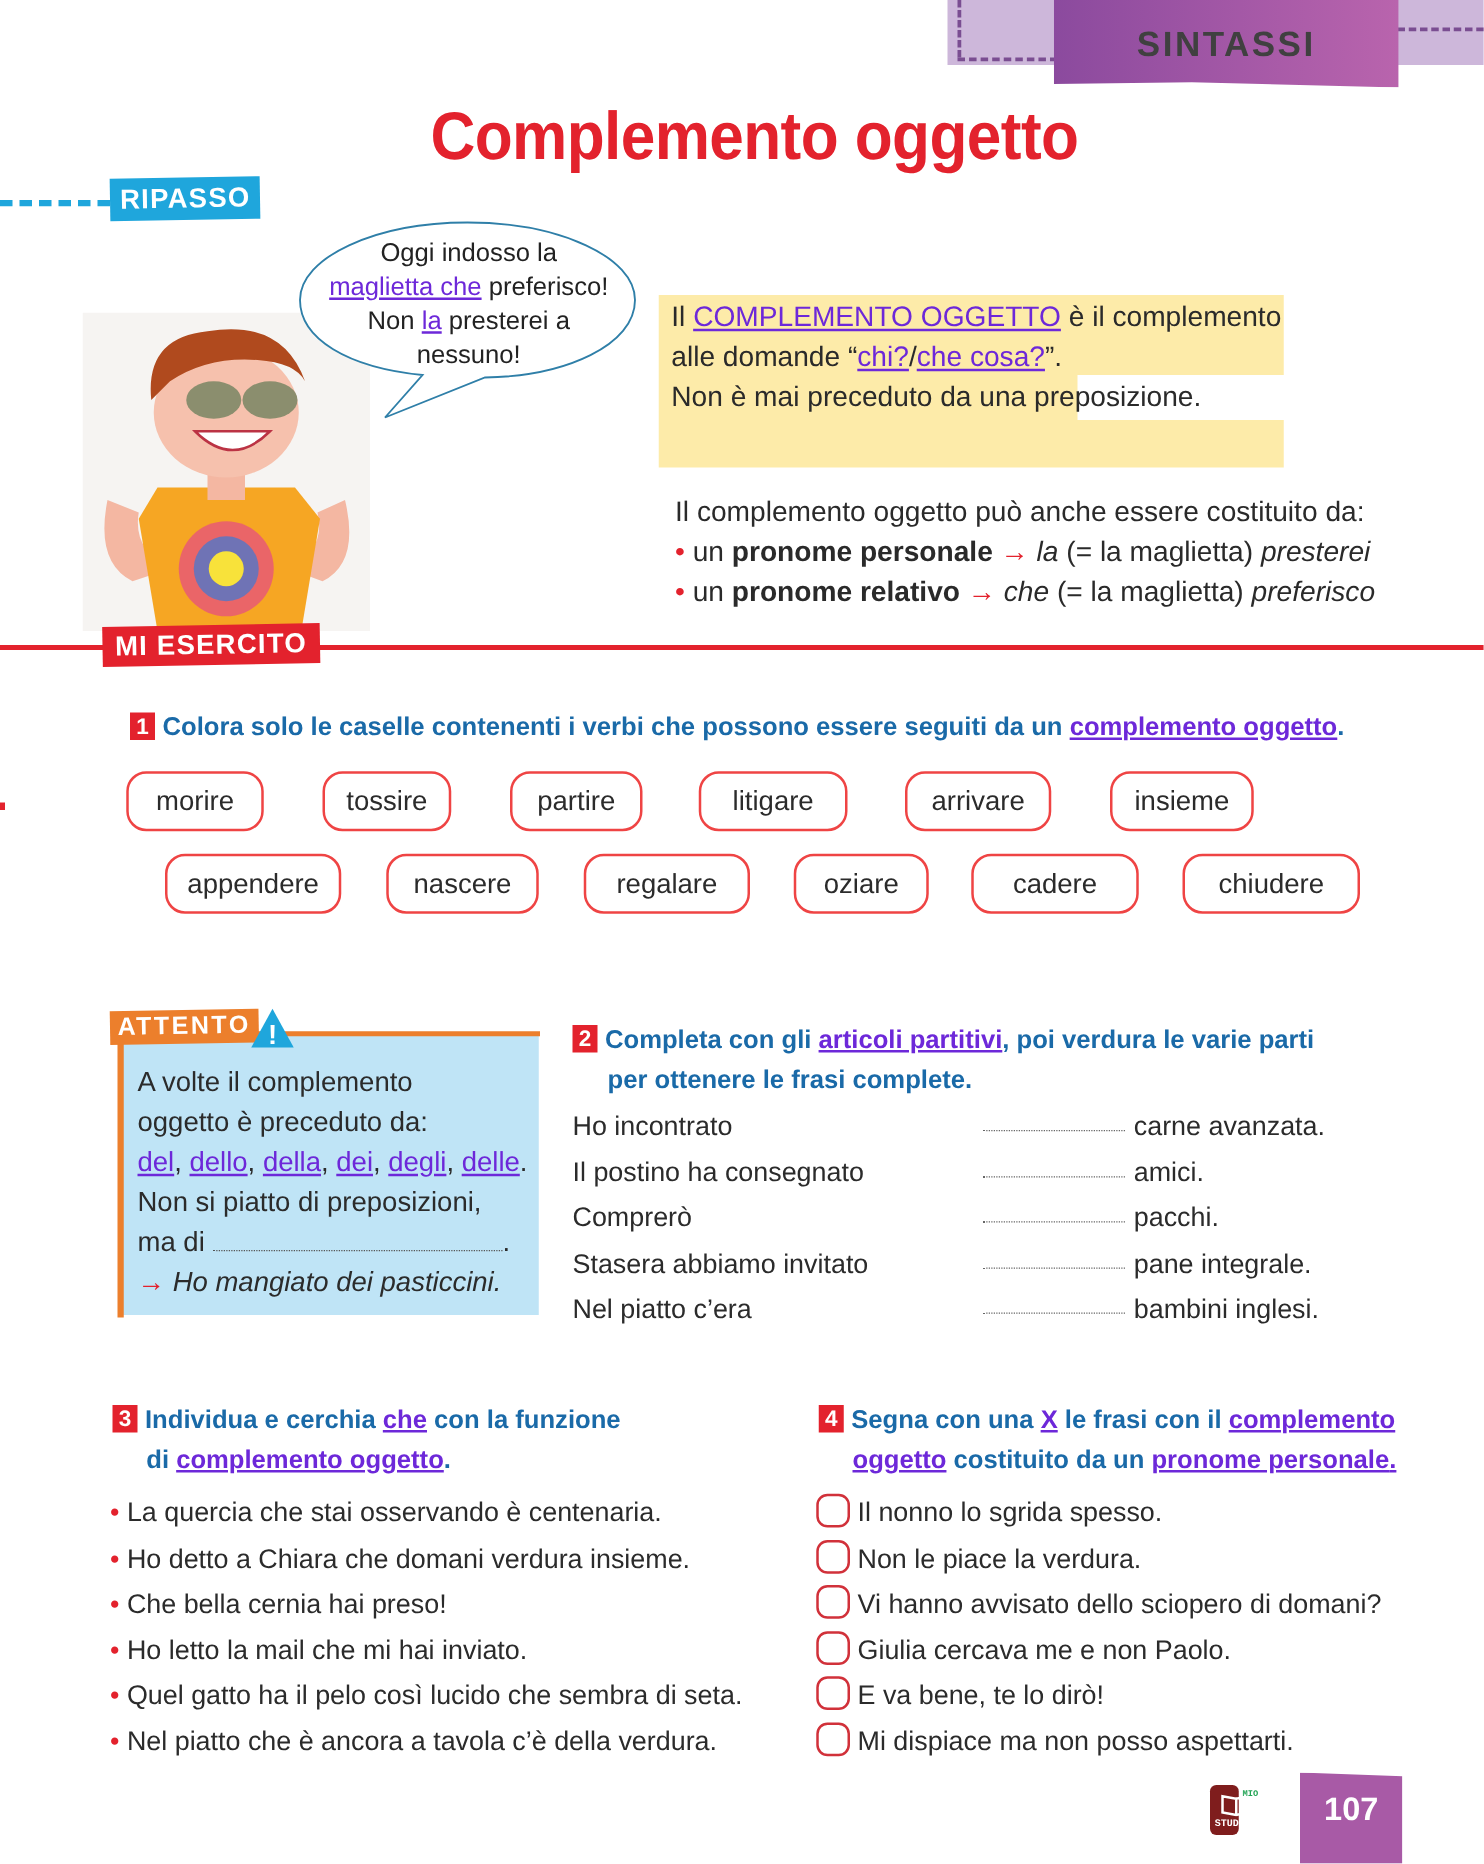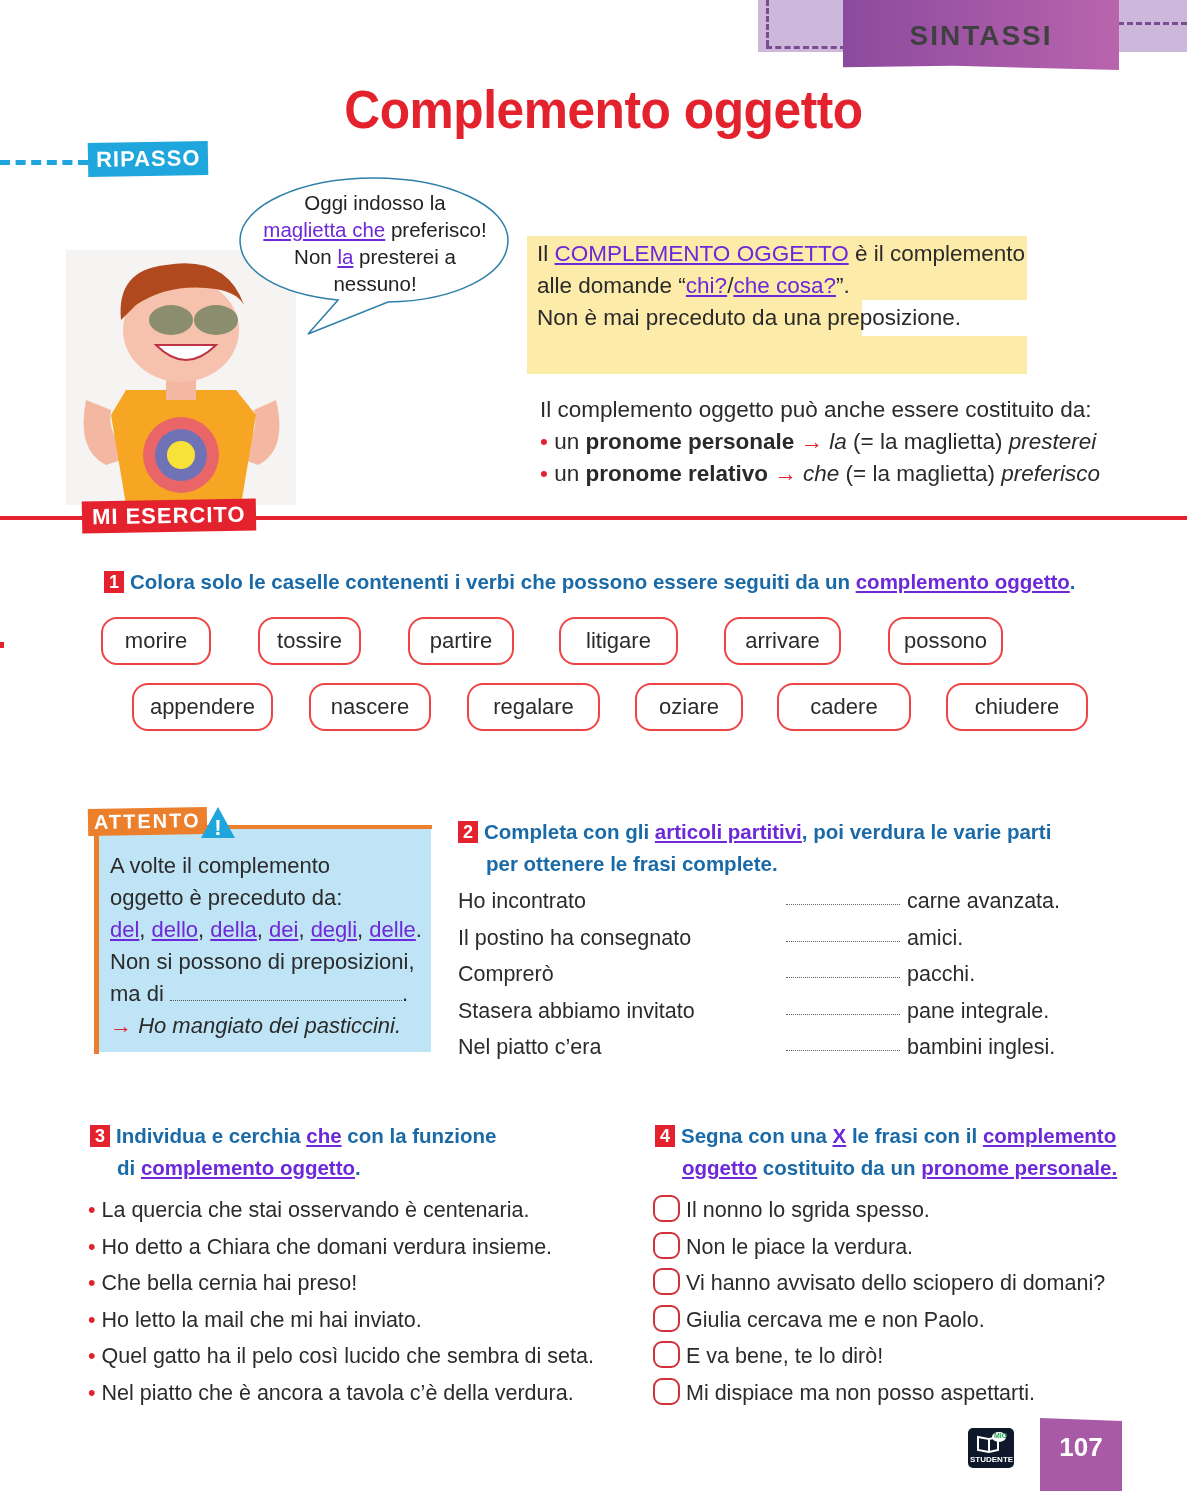--- a/index.html
+++ b/index.html
@@ -80,21 +80,21 @@
   #ex3-list { left:88px; top:1192px; width:540px; }
   .li { font-size:21.5px; line-height:36.5px; white-space:nowrap; }
 
   
   #ex4-title { left:655px; top:1120px; width:520px; }
   #ex4-list { left:653px; top:1192px; width:520px; }
   .cb { display:inline-block; width:23px; height:23px; border:2px solid #d1313a; border-radius:9px;
         vertical-align:-5px; margin-right:6px; background:#fff; }
 
   
-  #mio-badge { left:968px; top:1428px; width:46px; height:40px; background:#0f172a; border-radius:5px; color:#fff; }
+  #mio-badge { left:968px; top:1428px; width:23px; height:40px; background:#7f1d1d; border-radius:5px; color:#fff;font-family:Liberation Mono, monospace; }
   #page-num-bg { left:1040px; top:1418px; width:82px; height:73px; background:#a85aa6;
                  clip-path:polygon(0 0,100% 4%,100% 100%,0 100%); }
   #page-num { left:1040px; top:1432px; width:82px; text-align:center; color:#fff; font-weight:bold; font-size:26px; }
 </style>
 </head>
 <body>
 
 <div class="abs" id="tab-back"></div>
 <div class="abs" id="tab-dash-v"></div>
 <div class="abs" id="tab-dash-h1"></div>
@@ -153,42 +153,42 @@
 
 <div class="abs instr" id="ex1-title">
   <span class="num">1</span><span>Colora solo le caselle contenenti i verbi che possono essere seguiti da un </span><span class="red">complemento oggetto</span><span>.</span>
 </div>
 
 <div class="chip" style="left:101px;top:617px;width:106px;">morire</div>
 <div class="chip" style="left:258px;top:617px;width:99px;">tossire</div>
 <div class="chip" style="left:408px;top:617px;width:102px;">partire</div>
 <div class="chip" style="left:559px;top:617px;width:115px;">litigare</div>
 <div class="chip" style="left:724px;top:617px;width:113px;">arrivare</div>
-<div class="chip" style="left:888px;top:617px;width:111px;">possono</div>
+<div class="chip" style="left:888px;top:617px;width:111px;">insieme</div>
 
 <div class="chip" style="left:132px;top:683px;width:137px;">appendere</div>
 <div class="chip" style="left:309px;top:683px;width:118px;">nascere</div>
 <div class="chip" style="left:467px;top:683px;width:129px;">regalare</div>
 <div class="chip" style="left:635px;top:683px;width:104px;">oziare</div>
 <div class="chip" style="left:777px;top:683px;width:130px;">cadere</div>
 <div class="chip" style="left:946px;top:683px;width:138px;">chiudere</div>
 
 <div class="abs" id="attento-box"></div>
 <div class="abs" id="attento-top"></div>
 <div class="abs" id="attento-left"></div>
 <div class="abs" id="attento-tag">ATTENTO</div>
 <svg class="abs" id="attento-warn" viewBox="0 0 36 34">
   <polygon points="18,2 35,33 1,33" fill="#1fa6dc"></polygon>
   <text x="18" y="30" text-anchor="middle" fill="#fff" font-family="Liberation Sans, sans-serif" font-weight="bold" font-size="22">!</text>
 </svg>
 <div class="abs" id="attento-text">
   <div>A volte il complemento</div>
   <div>oggetto è preceduto da:</div>
   <div><span class="red">del</span>, <span class="red">dello</span>, <span class="red">della</span>, <span class="red">dei</span>, <span class="red">degli</span>, <span class="red">delle</span>.</div>
-  <div>Non si possono di preposizioni,</div>
+  <div>Non si piatto di preposizioni,</div>
   <div><span>ma di</span> <span class="dotfill" style="width:232px"></span>.</div>
   <div><span class="arrow">→</span> <i>Ho mangiato dei pasticcini.</i></div>
 </div>
 
 <div class="abs instr" id="ex2-title">
   <div><span class="num">2</span><span>Completa con gli </span><span class="red">articoli partitivi</span><span>, poi verdura le varie parti</span></div>
   <div style="padding-left:28px">per ottenere le frasi complete.</div>
 </div>
 <div class="abs" id="ex2-rows">
   <div class="ex2-row">

